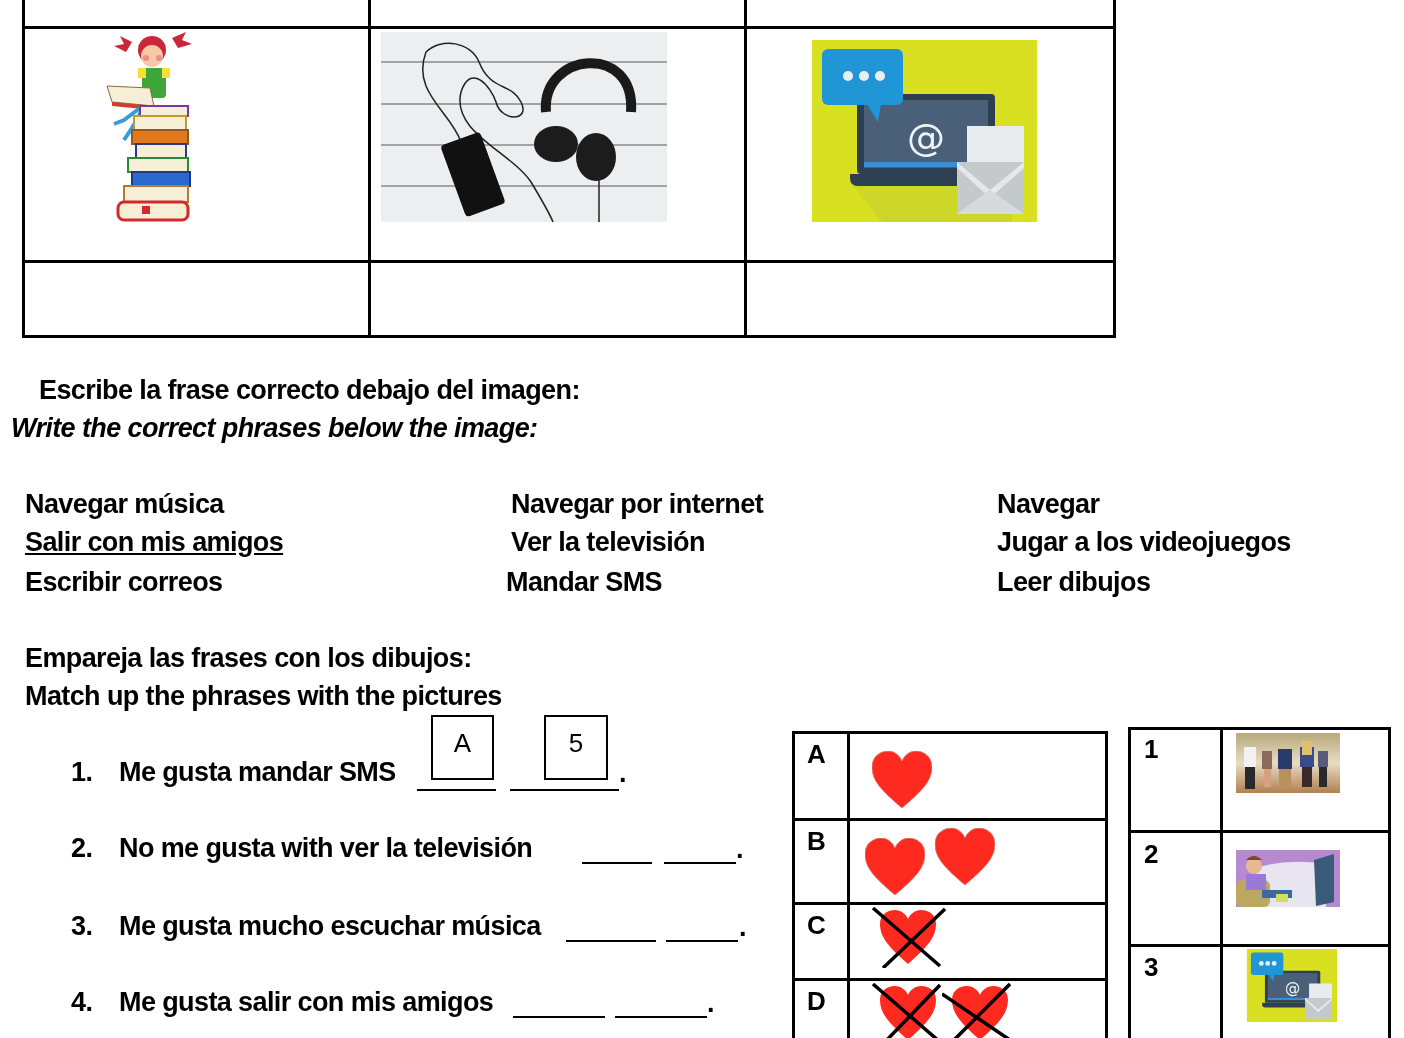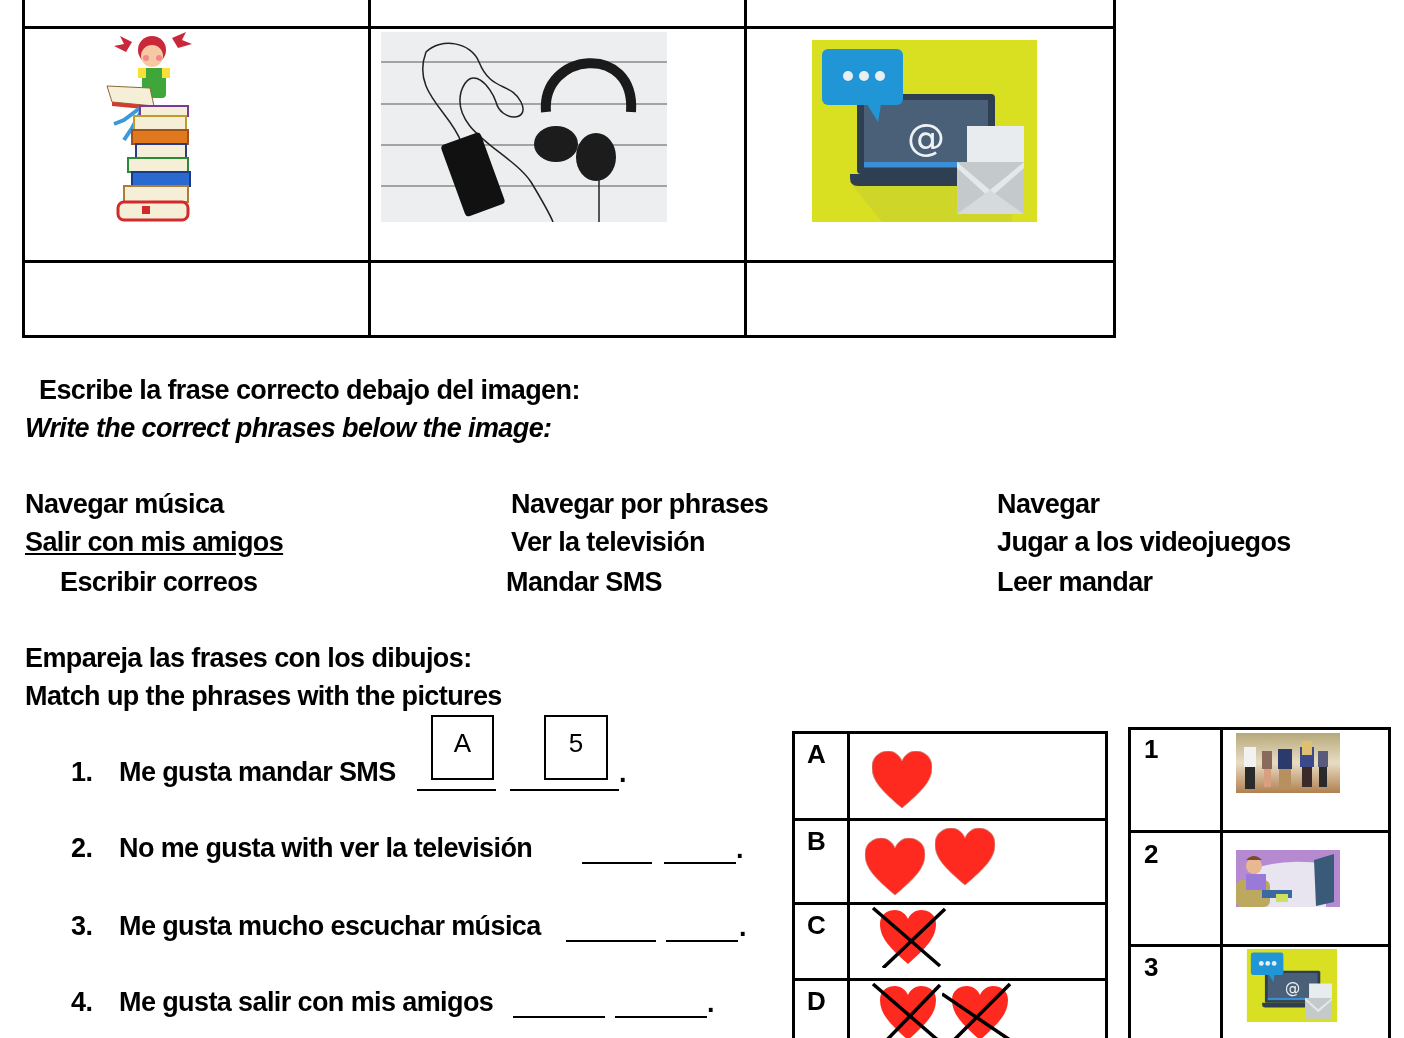--- a/index.html
+++ b/index.html
@@ -105,34 +105,34 @@
       <polygon points="145,174 178,150 212,174" fill="#d6dadc"></polygon>
     </svg>
   </div>
 
   <div class="abs" style="left:3px;top:267px;width:343px;height:72px;"></div>
   <div class="abs" style="left:349px;top:267px;width:373px;height:72px;"></div>
   <div class="abs" style="left:725px;top:267px;width:366px;height:72px;"></div>
 </div>
 
 <div class="abs txt" style="left:16px;top:377px;margin-left:23px;">Escribe la frase correcto debajo del imagen:</div>
-<div class="abs txt ital" style="left:25px;top:415px;">Write the correct phrases below the image:</div>
+<div class="abs txt ital" style="left:11px;top:415px;">Write the correct phrases below the image:</div>
 
 <div>
   <div class="abs txt" style="left:25px;top:491px;">Navegar música</div>
   <div class="abs txt" style="left:25px;top:529px;text-decoration:underline;">Salir con mis amigos</div>
-  <div class="abs txt" style="left:25px;top:569px;margin-left:35px;">Escribir correos</div>
-
-  <div class="abs txt" style="left:511px;top:491px;">Navegar por phrases</div>
+  <div class="abs txt" style="left:25px;top:569px;">Escribir correos</div>
+
+  <div class="abs txt" style="left:511px;top:491px;">Navegar por internet</div>
   <div class="abs txt" style="left:511px;top:529px;">Ver la televisión</div>
   <div class="abs txt" style="left:506px;top:569px;">Mandar SMS</div>
 
   <div class="abs txt" style="left:997px;top:491px;">Navegar</div>
   <div class="abs txt" style="left:997px;top:529px;">Jugar a los videojuegos</div>
-  <div class="abs txt" style="left:997px;top:569px;">Leer mandar</div>
+  <div class="abs txt" style="left:997px;top:569px;">Leer dibujos</div>
 </div>
 
 <div class="abs txt" style="left:25px;top:645px;">Empareja las frases con los dibujos:</div>
 <div class="abs txt" style="left:25px;top:683px;text-align:center;">Match up the phrases with the pictures</div>
 
 <div>
 
   <div class="abs txt" style="left:71px;top:759px;">1.</div>
   <div class="abs txt" style="left:119px;top:759px;">Me gusta mandar SMS</div>
   <div class="abs" style="left:417px;top:789px;width:79px;border-bottom:2px solid #000;"></div>

